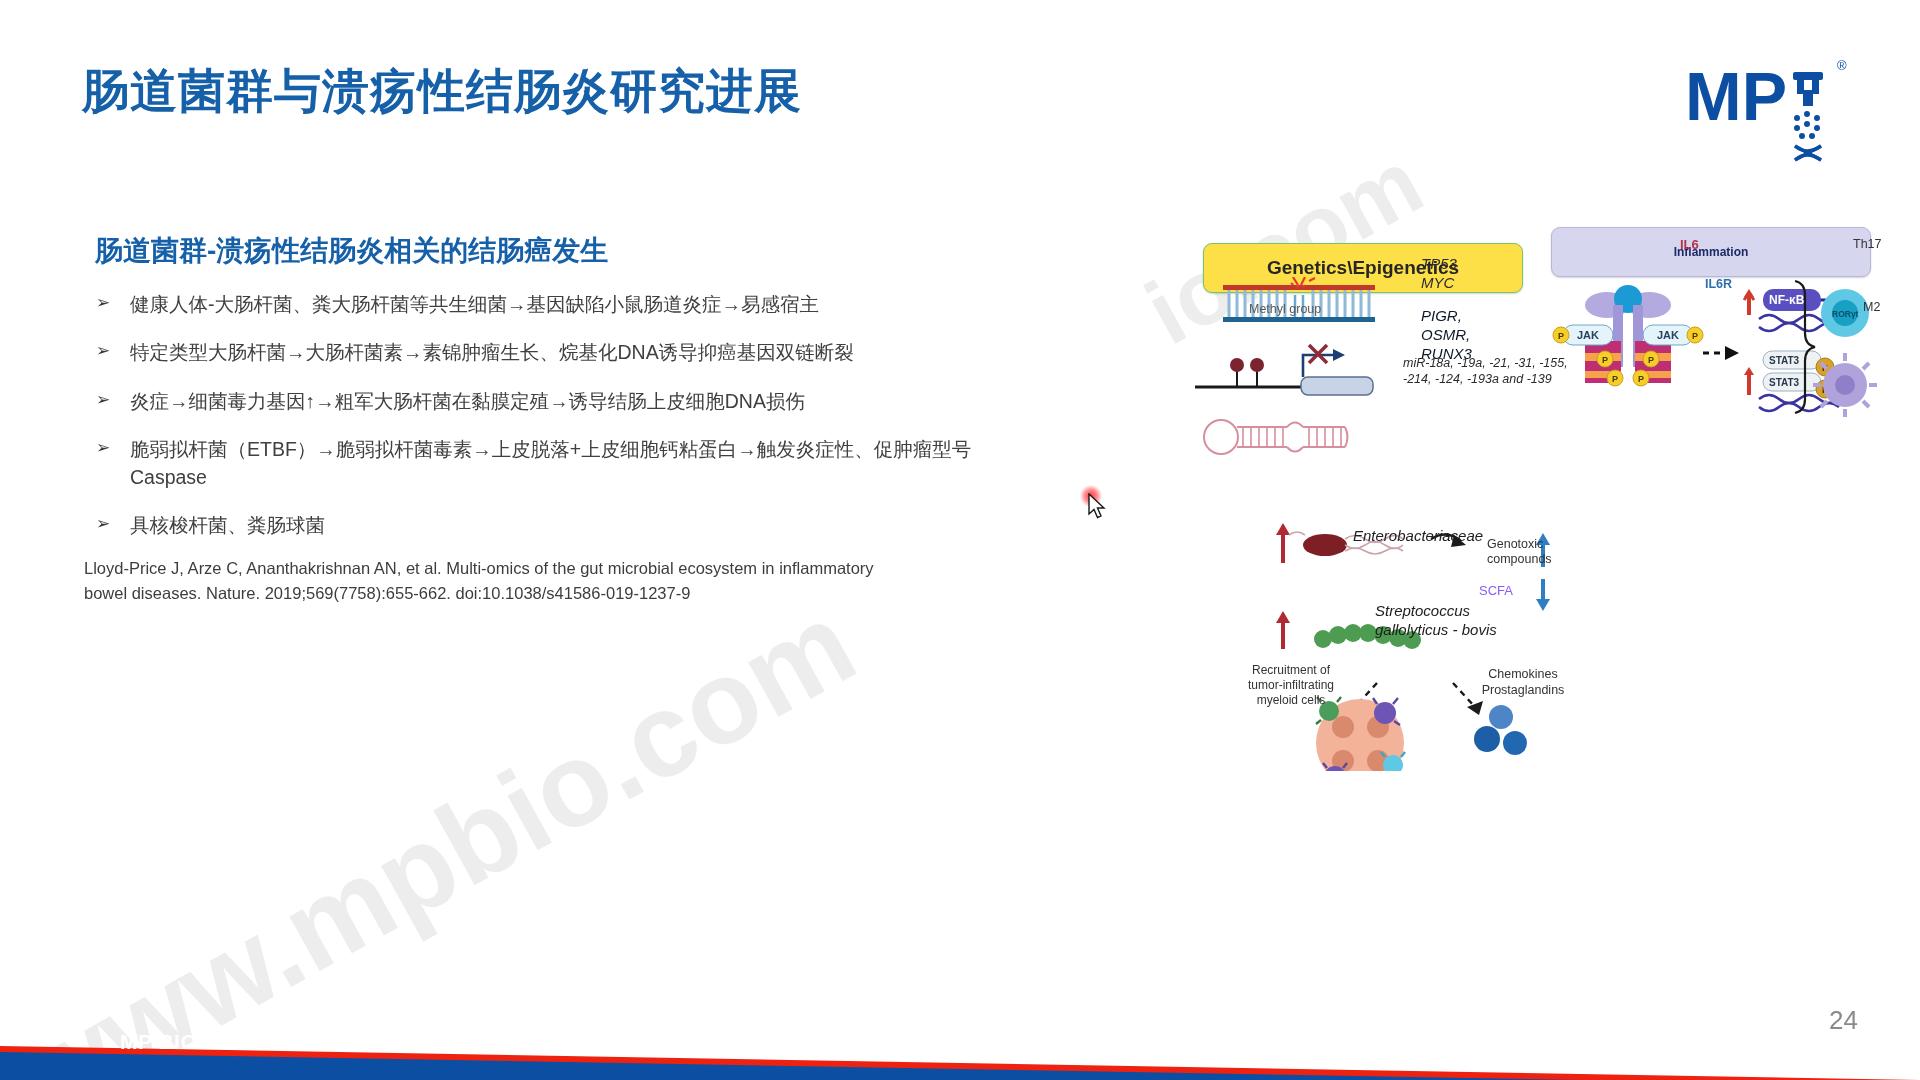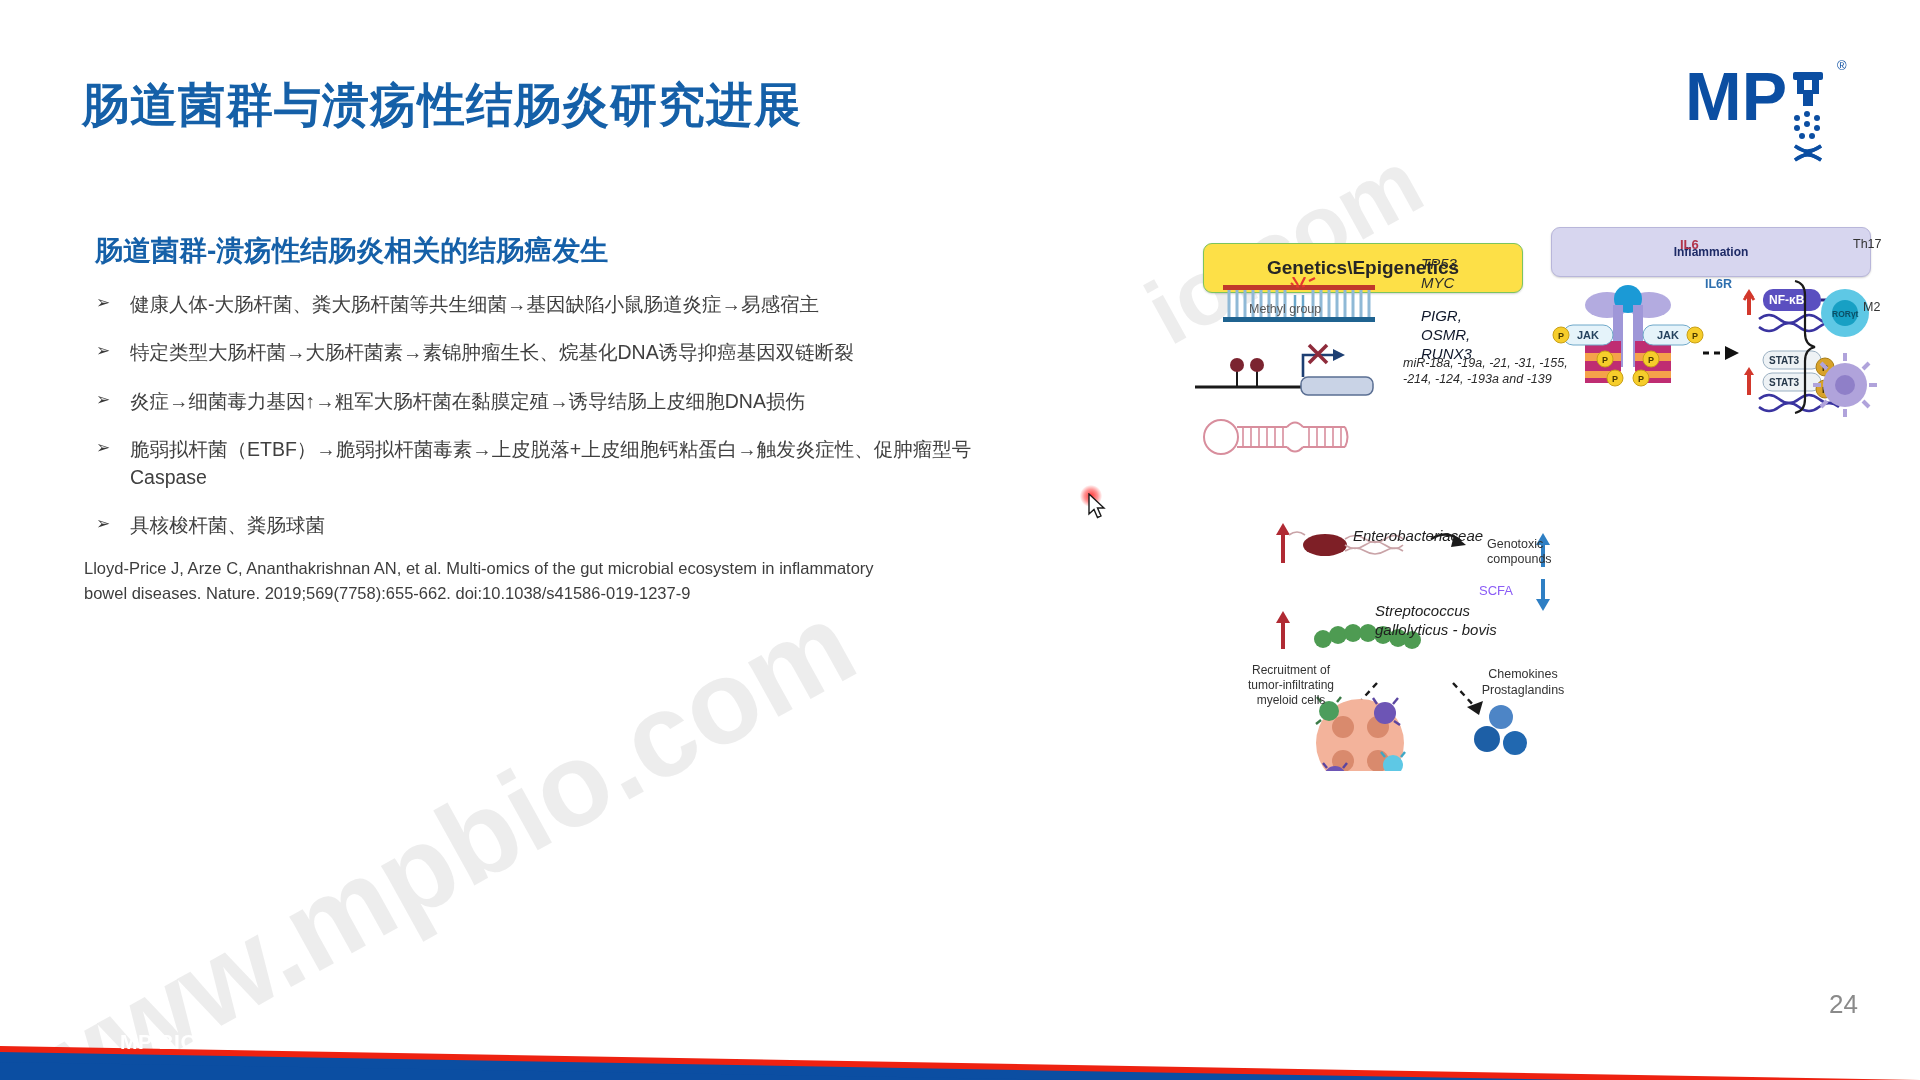--- a/index.html
+++ b/index.html
@@ -27,21 +27,21 @@
     transform:rotate(-29deg);
   }
   #wm-second{
     left:1180px; top:260px; font-size:92px;
     transform:rotate(-29deg);
     color:rgba(150,150,155,0.13);
   }
 
   
   #title{
-    position:absolute; left:82px; top:74px;
+    position:absolute; left:82px; top:60px;
     font-size:47px; font-weight:700; letter-spacing:1px;
     color:#1560a8;
     z-index:5;
   }
 
   
   #subtitle{
     position:absolute; left:95px; top:232px;
     font-size:28px; font-weight:700; color:#1560a8;
     z-index:5;
@@ -146,21 +146,21 @@
   
   #footer{
     position:absolute; left:0; bottom:0; width:1920px; height:130px; z-index:10;
   }
   #footer-label{
     position:absolute; left:120px; bottom:26px;
     color:#ffffff; font-size:21px; font-weight:700; letter-spacing:0.5px;
     z-index:12;
   }
   #page-number{
-    position:absolute; right:62px; bottom:60px;
+    position:absolute; right:62px; bottom:44px;
     color:#8a8a8a; font-size:26px; z-index:12;
   }
 </style>
 </head>
 <body>
 
 <div id="watermark">
   <div class="wm-text" id="wm-main">www.mpbio.com</div>
   <div class="wm-text" id="wm-second">io.com</div>
 </div>

